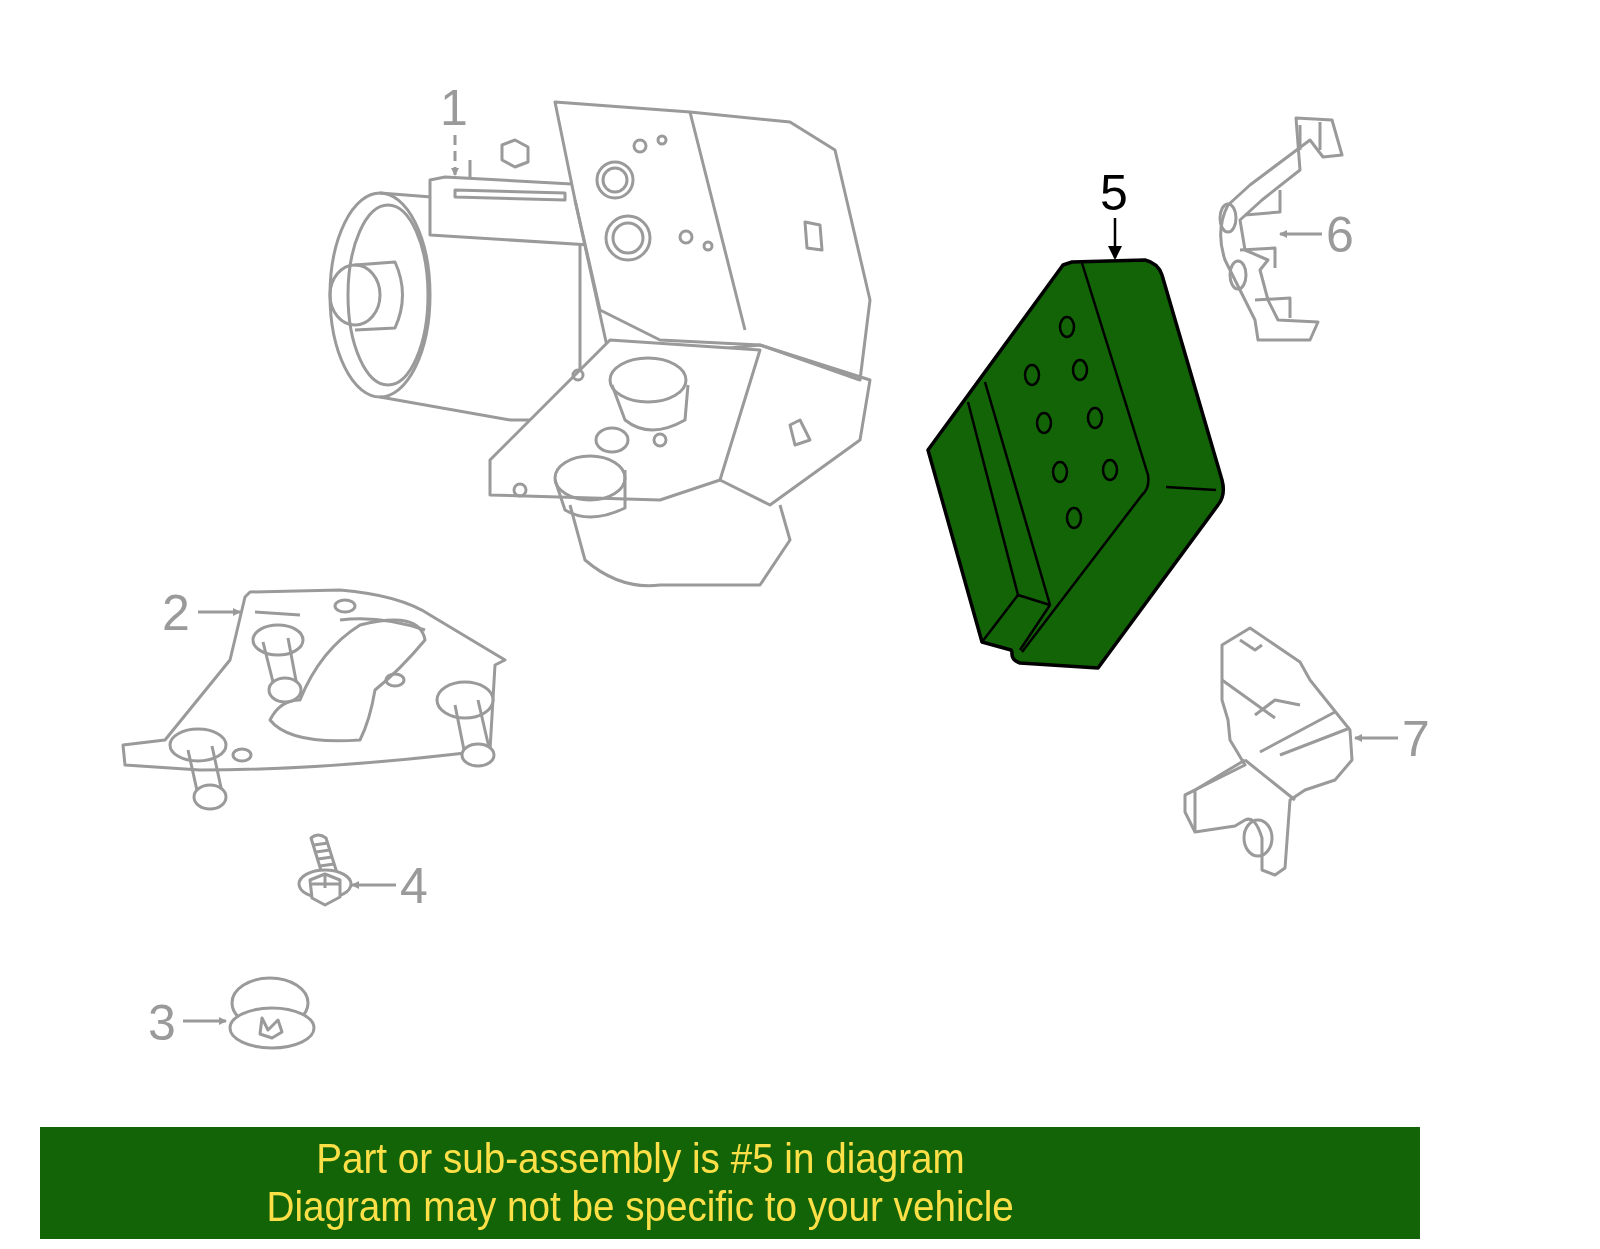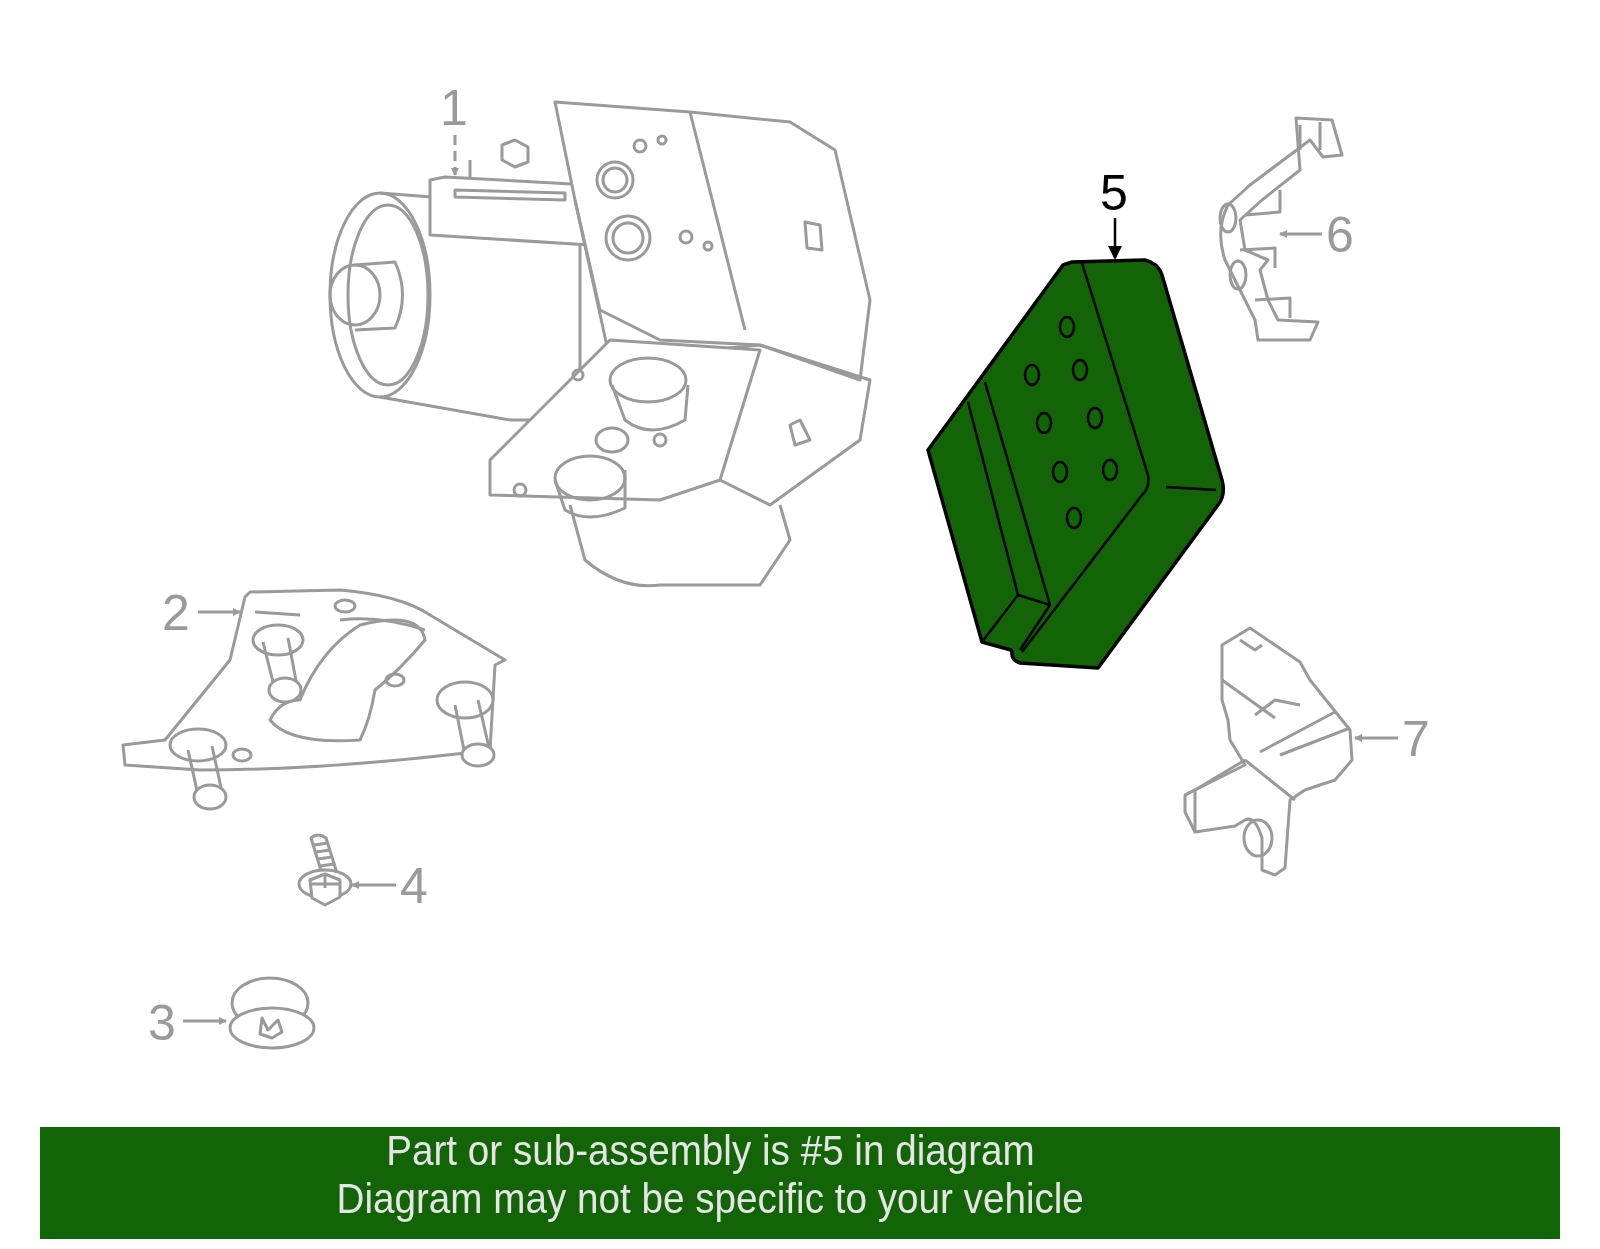--- a/index.html
+++ b/index.html
@@ -1,23 +1,23 @@
 <!DOCTYPE html>
 <html><head>
 <meta charset="utf-8">
 <style>
   html, body { margin: 0; padding: 0; background: #ffffff; }
   body { width: 1600px; height: 1249px; position: relative; overflow: hidden; font-family: "Liberation Sans", sans-serif; }
   #diagram { position: absolute; left: 0; top: 0; width: 1600px; height: 1120px; }
   .callout { font-family: "Liberation Sans", sans-serif; font-size: 50px; fill: #9a9a9a; }
   .callout.active { fill: #000000; }
   #banner {
-    position: absolute; left: 40px; top: 1127px; width: 1520px; height: 112px;
-    background: #126406; color: #e5e5e5;
-    display: flex; flex-direction: column; align-items: center; 
+    position: absolute; left: 40px; top: 1127px; width: 1380px; height: 112px;
+    background: #126406; color: #fde047;
+    display: flex; flex-direction: column; align-items: center; justify-content: center;
     font-family: "Liberation Sans", sans-serif; font-size: 42px; line-height: 48px;
   }
   #banner .line { transform: scaleX(0.92); margin-left: -180px; white-space: nowrap; }
 </style>
 </head>
 <body>
 
 <svg id="diagram" viewBox="0 0 1600 1120" xmlns="http://www.w3.org/2000/svg">
   <defs>
     <marker id="arrG" markerWidth="8" markerHeight="8" refX="7" refY="4" orient="auto" markerUnits="userSpaceOnUse">

